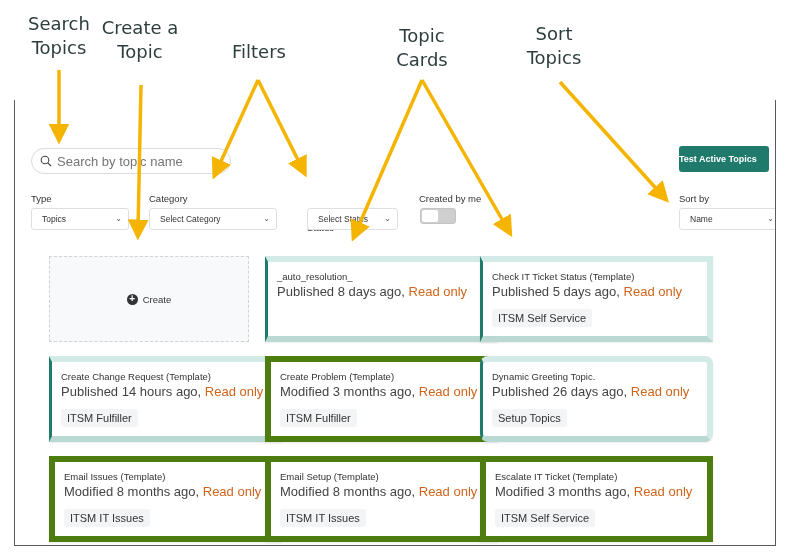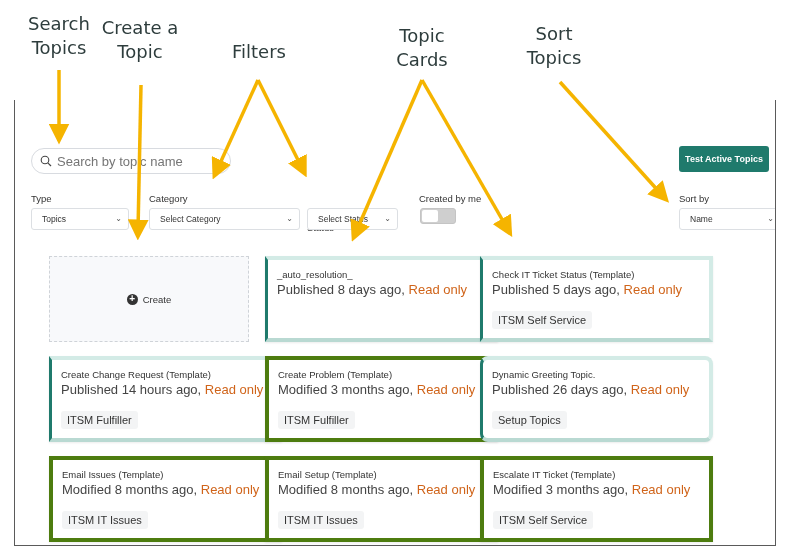--- a/index.html
+++ b/index.html
@@ -25,38 +25,38 @@
     display: flex; align-items: center; padding-left: 8px;
   }
   .search svg { width: 12px; height: 12px; }
   .search input {
     border: none; outline: none; font-size: 13px; color: #555; margin-left: 5px; width: 160px;
     font-family: "Liberation Sans", sans-serif; background: transparent;
   }
   .test-btn {
     position: absolute; right: 6px; top: 46px; width: 90px; height: 26px;
     background: #1f7a6c; color: #fff; font-size: 9px; font-weight: bold; border-radius: 3px;
-    border: none; line-height: 26px; text-align: center;
+    border: none; line-height: 26px; text-align: left;
   }
   .flabel { position: absolute; font-size: 9.5px; color: #333; }
   .select {
     position: absolute; height: 22px; border: 1px solid #dcdfe3; border-radius: 3px; background: #fff;
     font-size: 8.5px; color: #333; line-height: 20px; padding-left: 10px;
   }
   .select .chev { position: absolute; right: 6px; top: 0; font-size: 8px; color: #555; }
   .toggle {
     position: absolute; left: 405px; top: 108px; width: 36px; height: 16px;
     background: #cfcfcf; border-radius: 3px; border: 1px solid #c4c4c4;
   }
   .toggle .knob {
     position: absolute; left: 1px; top: 1px; width: 16px; height: 12px; background: #fff; border-radius: 2px;
   }
   .card {
     position: absolute; width: 233px; height: 86px; background: #fff;
-    border: 4px solid #4d7c0f; box-shadow: 0 1px 2px rgba(0,0,0,0.08);
+    border: 6px solid #4d7c0f; box-shadow: 0 1px 2px rgba(0,0,0,0.08);
   }
   .card.active { border-left: 3px solid #1f7a6c; border-color: #d3ebe6; border-left-color: #1f7a6c; border-bottom-color:#b9d9d2; }
   .card .title { position: absolute; left: 9px; top: 9px; font-size: 9.5px; color: #333; }
   .card .meta { position: absolute; left: 9px; top: 22px; font-size: 13px; color: #444; }
   .card .meta .ro { color: #d0641a; }
   .card .tag {
     position: absolute; left: 9px; bottom: 9px; height: 18px; padding: 0 6px; background: #f3f4f5;
     border-radius: 3px; font-size: 11px; color: #333; line-height: 18px;
   }
   .create-card {
@@ -95,21 +95,21 @@
 
   <button class="test-btn">Test Active Topics</button>
 
   <div class="flabel" style="left:16px;top:93px;">Type</div>
   <div class="select" style="left:16px;top:108px;width:98px;">
     <span>Topics</span>
     <span class="chev">⌄</span>
   </div>
 
   <div class="flabel" style="left:134px;top:93px;">Category</div>
-  <div class="select" style="left:134px;top:108px;width:151px;">
+  <div class="select" style="left:134px;top:108px;width:128px;">
     <span>Select Category</span>
     <span class="chev">⌄</span>
   </div>
 
   <div class="flabel" style="left:292px;top:93px;margin-top:29px;">Status</div>
   <div class="select" style="left:292px;top:108px;width:91px;">
     <span>Select Status</span>
     <span class="chev">⌄</span>
   </div>
 

